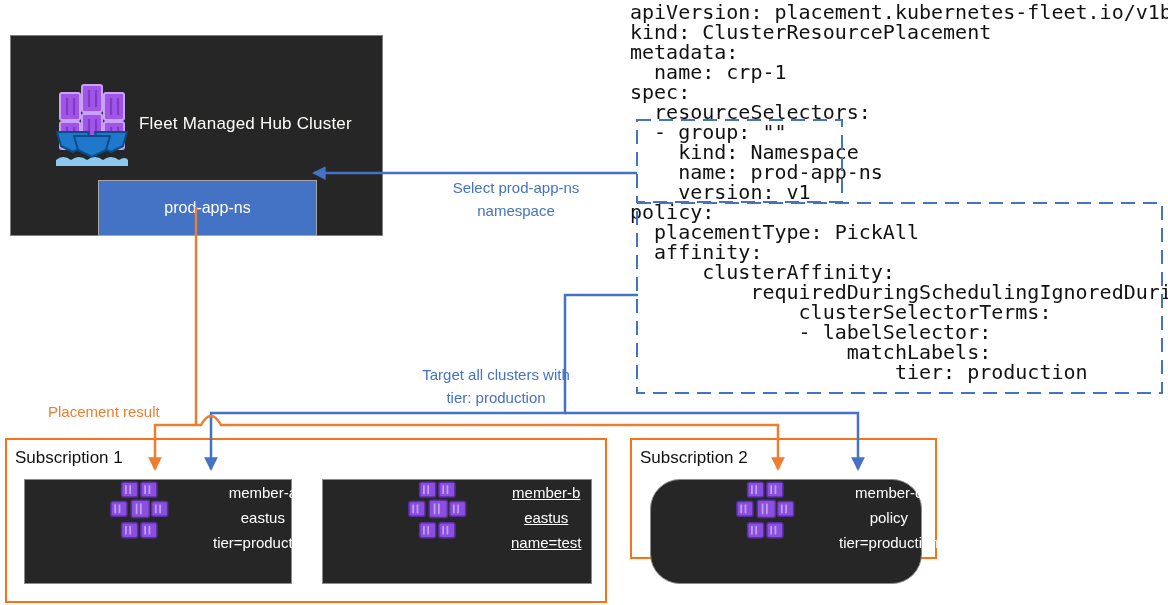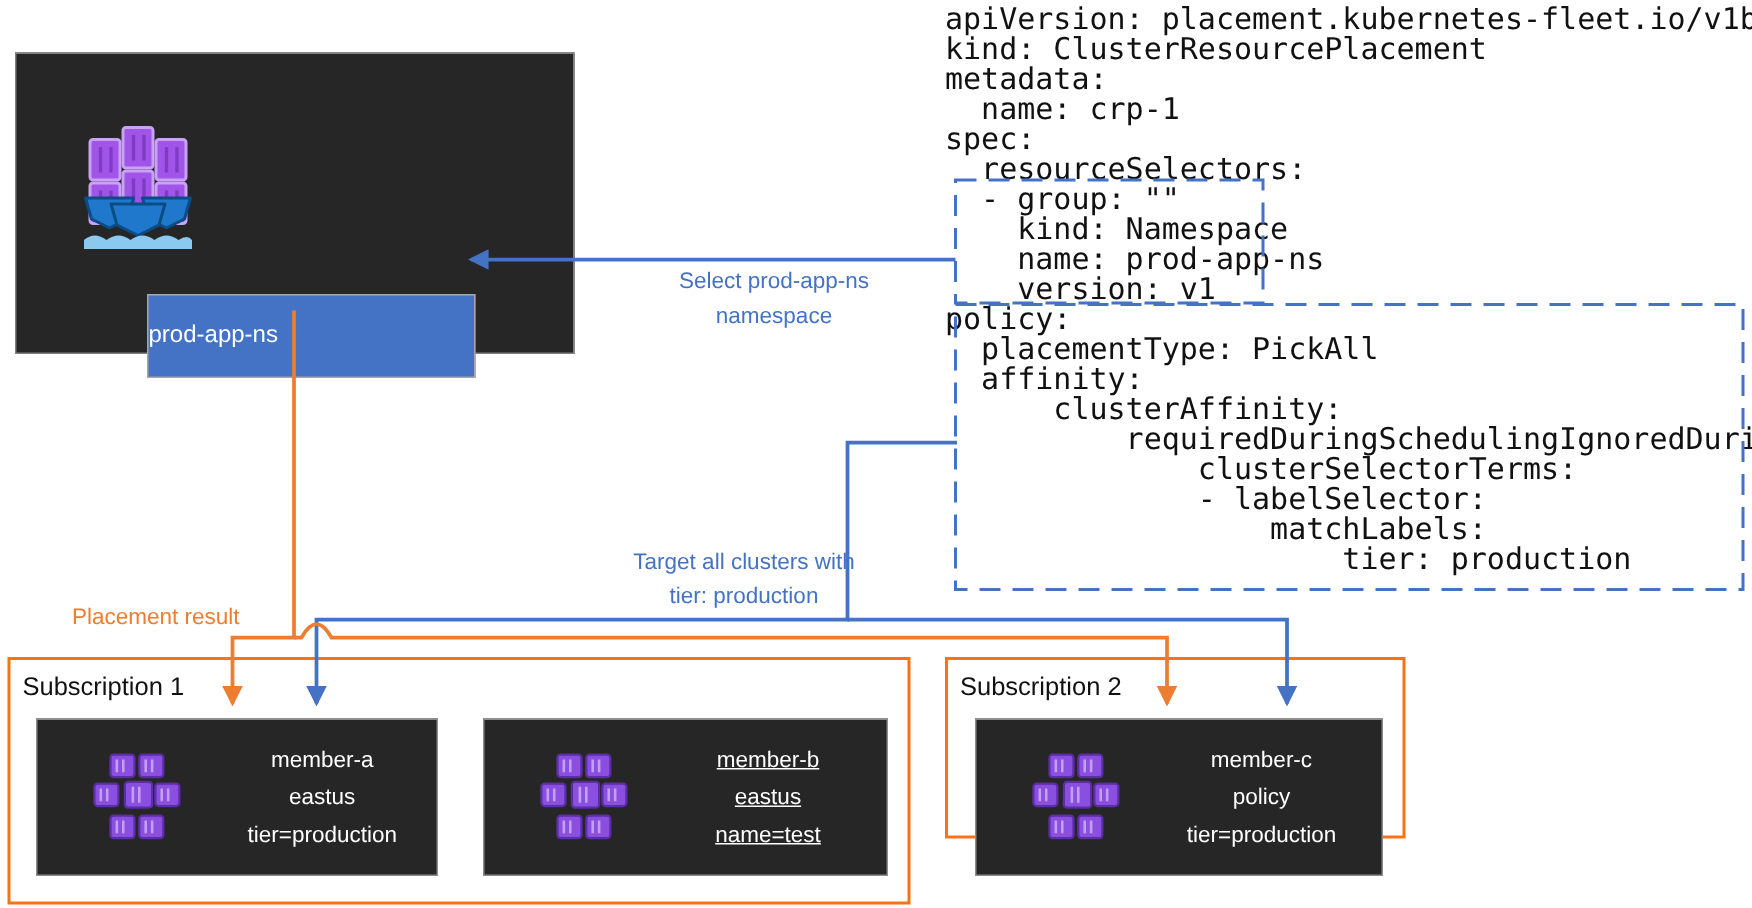--- a/index.html
+++ b/index.html
@@ -8,48 +8,48 @@
     font-family:"Liberation Sans",sans-serif;overflow:hidden;
   }
   .abs{position:absolute;}
   
   .darkbox{background:#262626;border:1px solid #7f7f7f;box-sizing:border-box;}
   
   #hub{left:10px;top:35px;width:373px;height:201px;}
   #hub-icon{left:42px;top:44px;width:78px;height:88px;}
   #hub-title{left:128px;top:78px;width:250px;color:#fffefa;font-size:17px;letter-spacing:.2px;}
   #ns-box{
-    left:87px;top:160px;width:219px;height:56px;background:#4472c4;
+    left:87px;top:144px;width:219px;height:56px;background:#4472c4;
     border:1px solid #a6a6a6;box-sizing:border-box;color:#ffffff;font-size:16px;
-    display:flex;align-items:center;justify-content:flex-start;
+    display:flex;align-items:center;justify-content:center;
   }
   
   #yaml{
     left:630px;top:2px;margin:0;font-family:"DejaVu Sans Mono",monospace;
     font-size:20px;line-height:20px;color:#111111;white-space:pre;
   }
   
   .lbl{font-size:15px;line-height:23px;text-align:center;}
   #select-label{left:426px;top:176px;width:180px;color:#4472c4;}
   #target-label{left:415px;top:363px;width:162px;color:#4472c4;}
   #placement-label{left:48px;top:403px;width:144px;color:#ed7d31;text-align:left;line-height:18px;}
   
   .subscription{background:#ffffff;border:2px solid #f97316;box-sizing:border-box;}
   #sub1{left:5px;top:438px;width:602px;height:165px;}
   #sub2{left:630px;top:438px;width:307px;height:121px;}
   .sub-label{position:absolute;left:8px;top:8px;font-size:17px;color:#111111;}
   .member{
     position:absolute;background:#262626;border:1px solid #8c8c8c;box-sizing:border-box;
-    display:flex;align-items:center;color:#ffffff;
+    display:flex;align-items:flex-start;color:#ffffff;padding-left:48px;
   }
   .member .icon-wrap{flex:none;width:140px;display:flex;justify-content:center;align-items:center;}
   .member .mtext{flex:1;text-align:center;padding-right:30px;font-size:15px;line-height:25px;}
   #member-a{left:17px;top:39px;width:268px;height:105px;}
   #member-b{left:315px;top:39px;width:270px;height:105px;text-decoration:underline;}
-  #member-c{left:18px;top:39px;width:272px;height:105px;}
+  #member-c{left:18px;top:39px;width:272px;height:105px;border-radius:30px;}
   
   #overlay{left:0;top:0;width:1168px;height:605px;pointer-events:none;z-index:10;}
 </style>
 </head>
 <body>
 
 <div id="canvas">
 
   <pre id="yaml" class="abs">apiVersion: placement.kubernetes-fleet.io/v1beta1
 kind: ClusterResourcePlacement
@@ -92,20 +92,21 @@
       </g>
 
       <g fill="#1f78cc" stroke="#0a4c86" stroke-width="2" stroke-linejoin="round">
         <path d="M4 52 L36 52 L32 66 L20 72 L8 66 Z"></path>
         <path d="M42 52 L74 52 L70 66 L58 72 L46 66 Z"></path>
         <path d="M21 56 L57 56 L53 70 L39 77 L25 70 Z"></path>
       </g>
 
       <path d="M3 86 L3 80 Q10 74 18 80 Q26 74 34 80 Q42 74 50 80 Q58 74 66 80 Q72 76 75 80 L75 86 Z" fill="#8cc9ee"></path>
     </svg>
+    <div id="hub-title" class="abs">Fleet Managed Hub Cluster</div>
     <div id="ns-box" class="abs">
       <span>prod-app-ns</span>
     </div>
   </div>
 
   <div id="select-label" class="abs lbl">Select prod-app-ns namespace</div>
   <div id="target-label" class="abs lbl">Target all clusters with tier: production</div>
   <div id="placement-label" class="abs lbl">Placement result</div>
 
   <div id="sub1" class="abs subscription">

